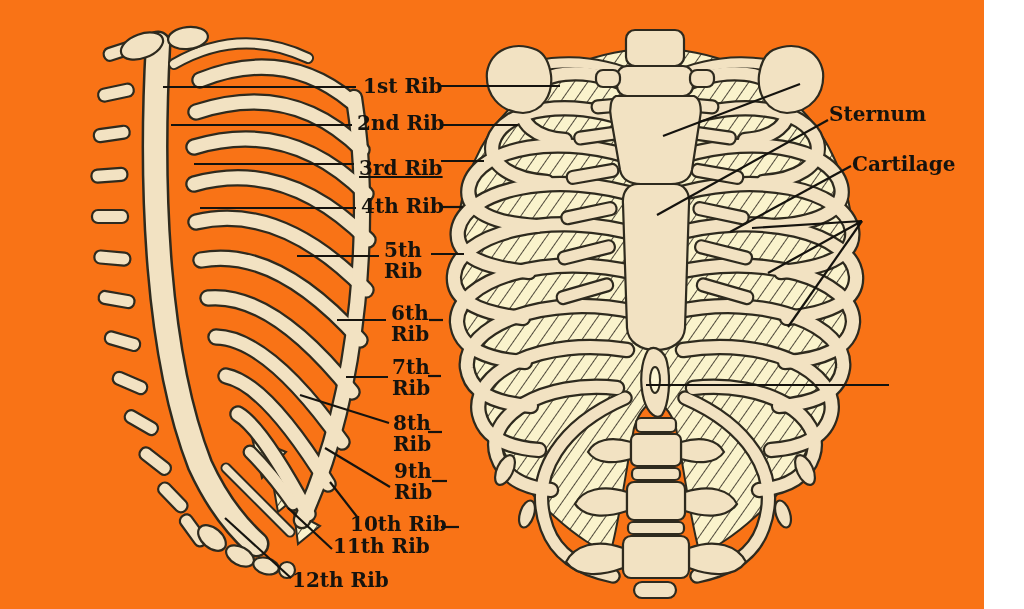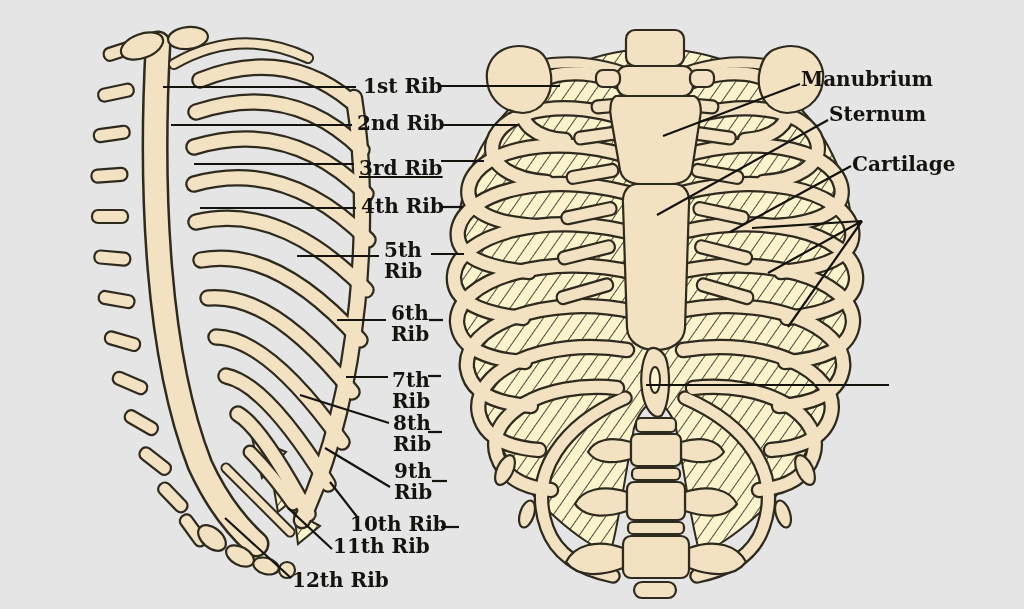--- a/index.html
+++ b/index.html
@@ -1,22 +1,21 @@
 <!DOCTYPE html>
 <html><head>
 <meta charset="utf-8">
 <style>
   html,body{margin:0;padding:0;}
   #stage{
     position:relative;
     width:984px;height:609px;
-    background:#e5e5e5;
+    background:#f97316;
     overflow:hidden;
     font-family:"DejaVu Serif", serif;
-    padding-left:40px;
   }
   #art{position:absolute;left:0;top:0;}
   .bu{stroke:#2e2a1e;fill:none;stroke-linecap:round;}
   .bo{stroke:#f2e2c2;fill:none;stroke-linecap:round;}
   .bone-shape{fill:#f2e2c2;stroke:#2e2a1e;stroke-width:2.2;}
   .hatch-fill{fill:url(#hatch);stroke:#2e2a1e;stroke-width:2;}
   .leader{stroke:#15130e;stroke-width:2.2;}
   .label{
     position:absolute;
     font-weight:bold;
@@ -243,24 +242,23 @@
     <line class="leader" x1="646" y1="385" x2="889" y2="385"></line>
   </g>
 </svg>
 
   <div class="label" style="left:363px;top:76px;">1st Rib</div>
   <div class="label" style="left:357px;top:113px;">2nd Rib</div>
   <div class="label" style="left:359px;top:158px;text-decoration:underline;">3rd Rib</div>
   <div class="label" style="left:361px;top:196px;">4th Rib</div>
   <div class="label twoline" style="left:384px;top:240px;">5th Rib</div>
   <div class="label twoline" style="left:391px;top:303px;">6th Rib</div>
-  <div class="label twoline" style="left:392px;top:357px;margin-top:13px;">7th Rib</div>
+  <div class="label twoline" style="left:392px;top:357px;">7th Rib</div>
   <div class="label twoline" style="left:393px;top:413px;">8th Rib</div>
   <div class="label twoline" style="left:394px;top:461px;">9th Rib</div>
   <div class="label" style="left:350px;top:514px;">10th Rib</div>
   <div class="label" style="left:333px;top:536px;">11th Rib</div>
   <div class="label" style="left:292px;top:570px;text-align:center;">12th Rib</div>
 
-  <div class="label" style="left:801px;top:69px;">Manubrium</div>
   <div class="label" style="left:829px;top:104px;">Sternum</div>
   <div class="label" style="left:852px;top:154px;">Cartilage</div>
 
 </div>
 
 </body></html>

